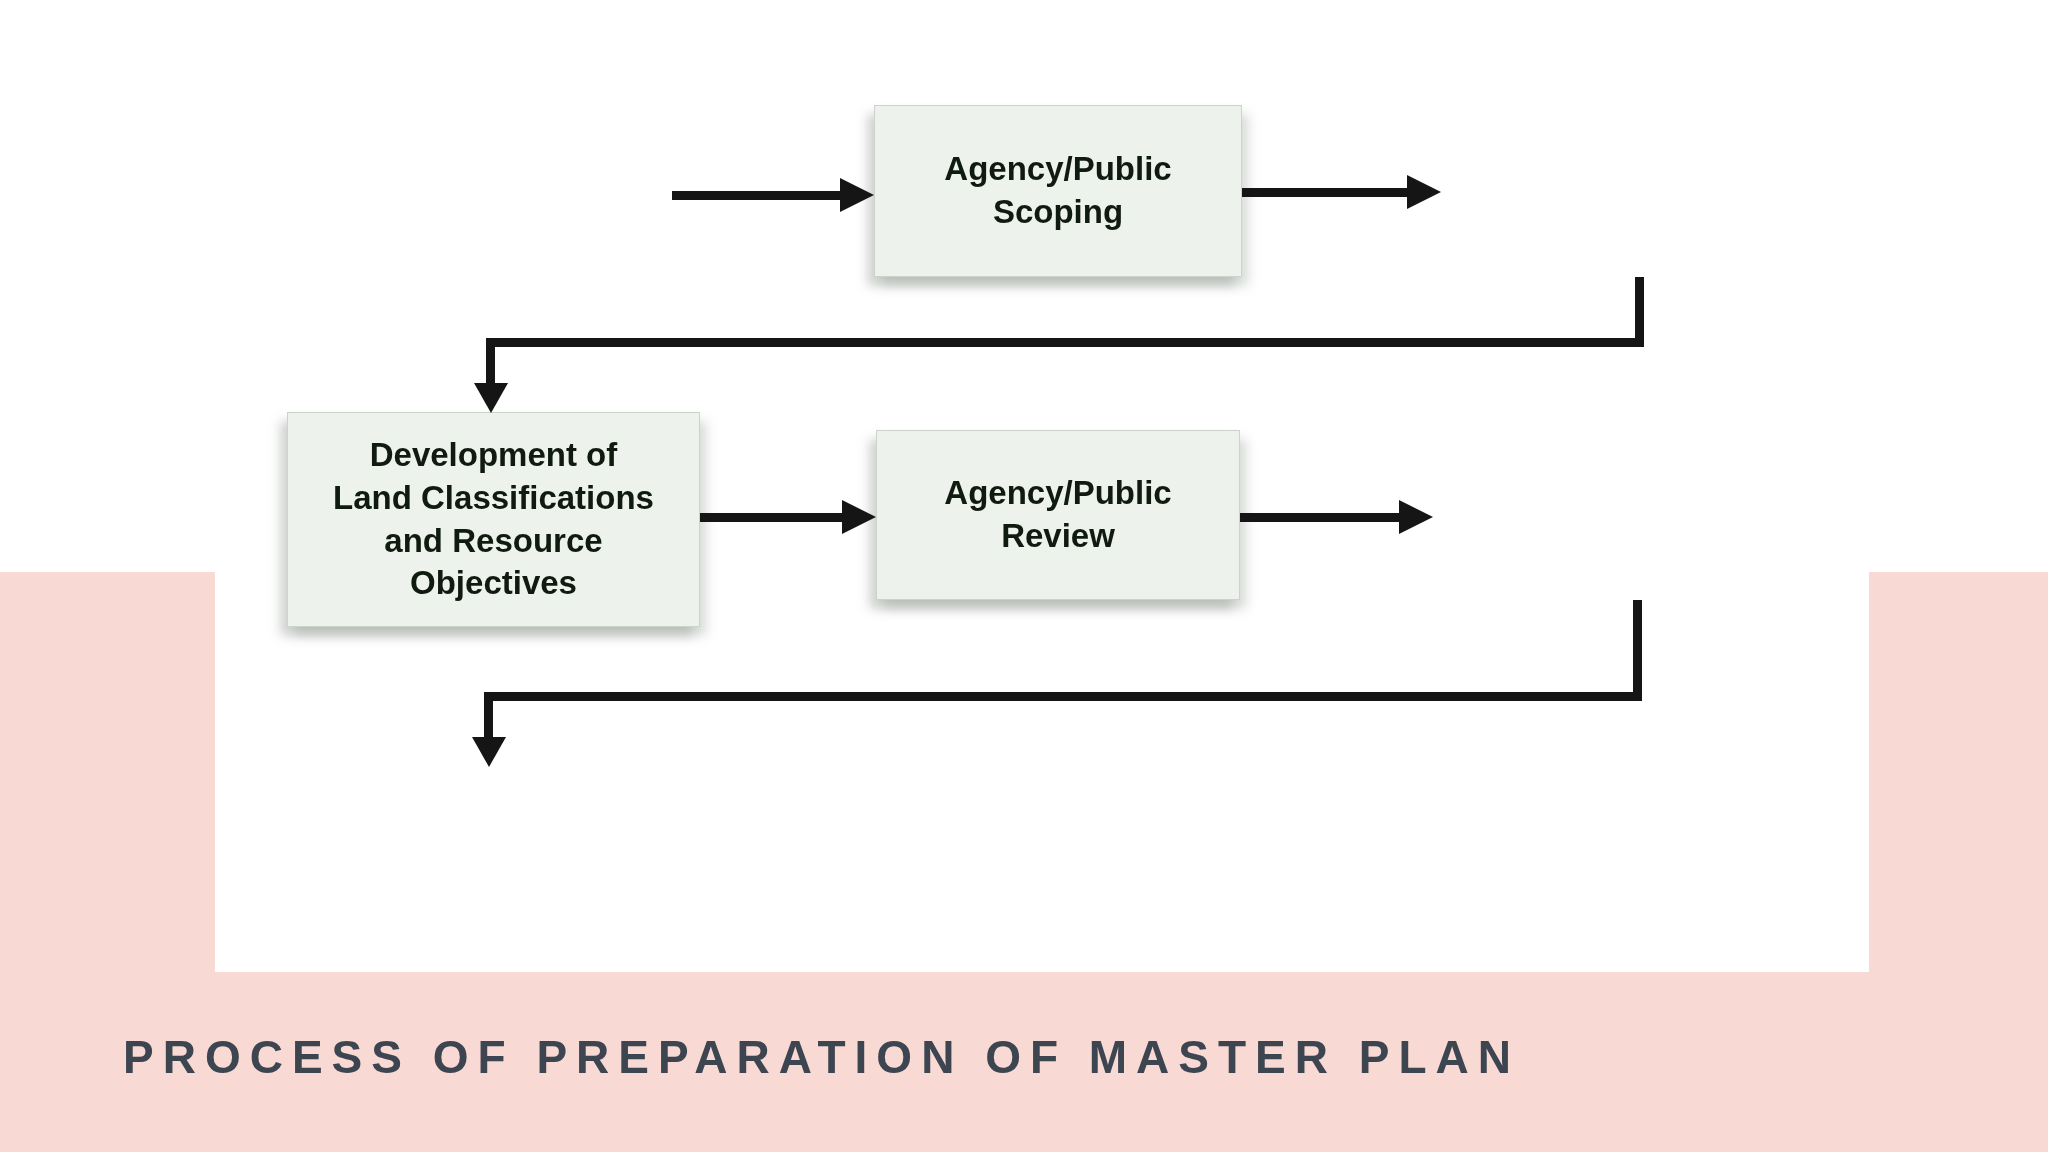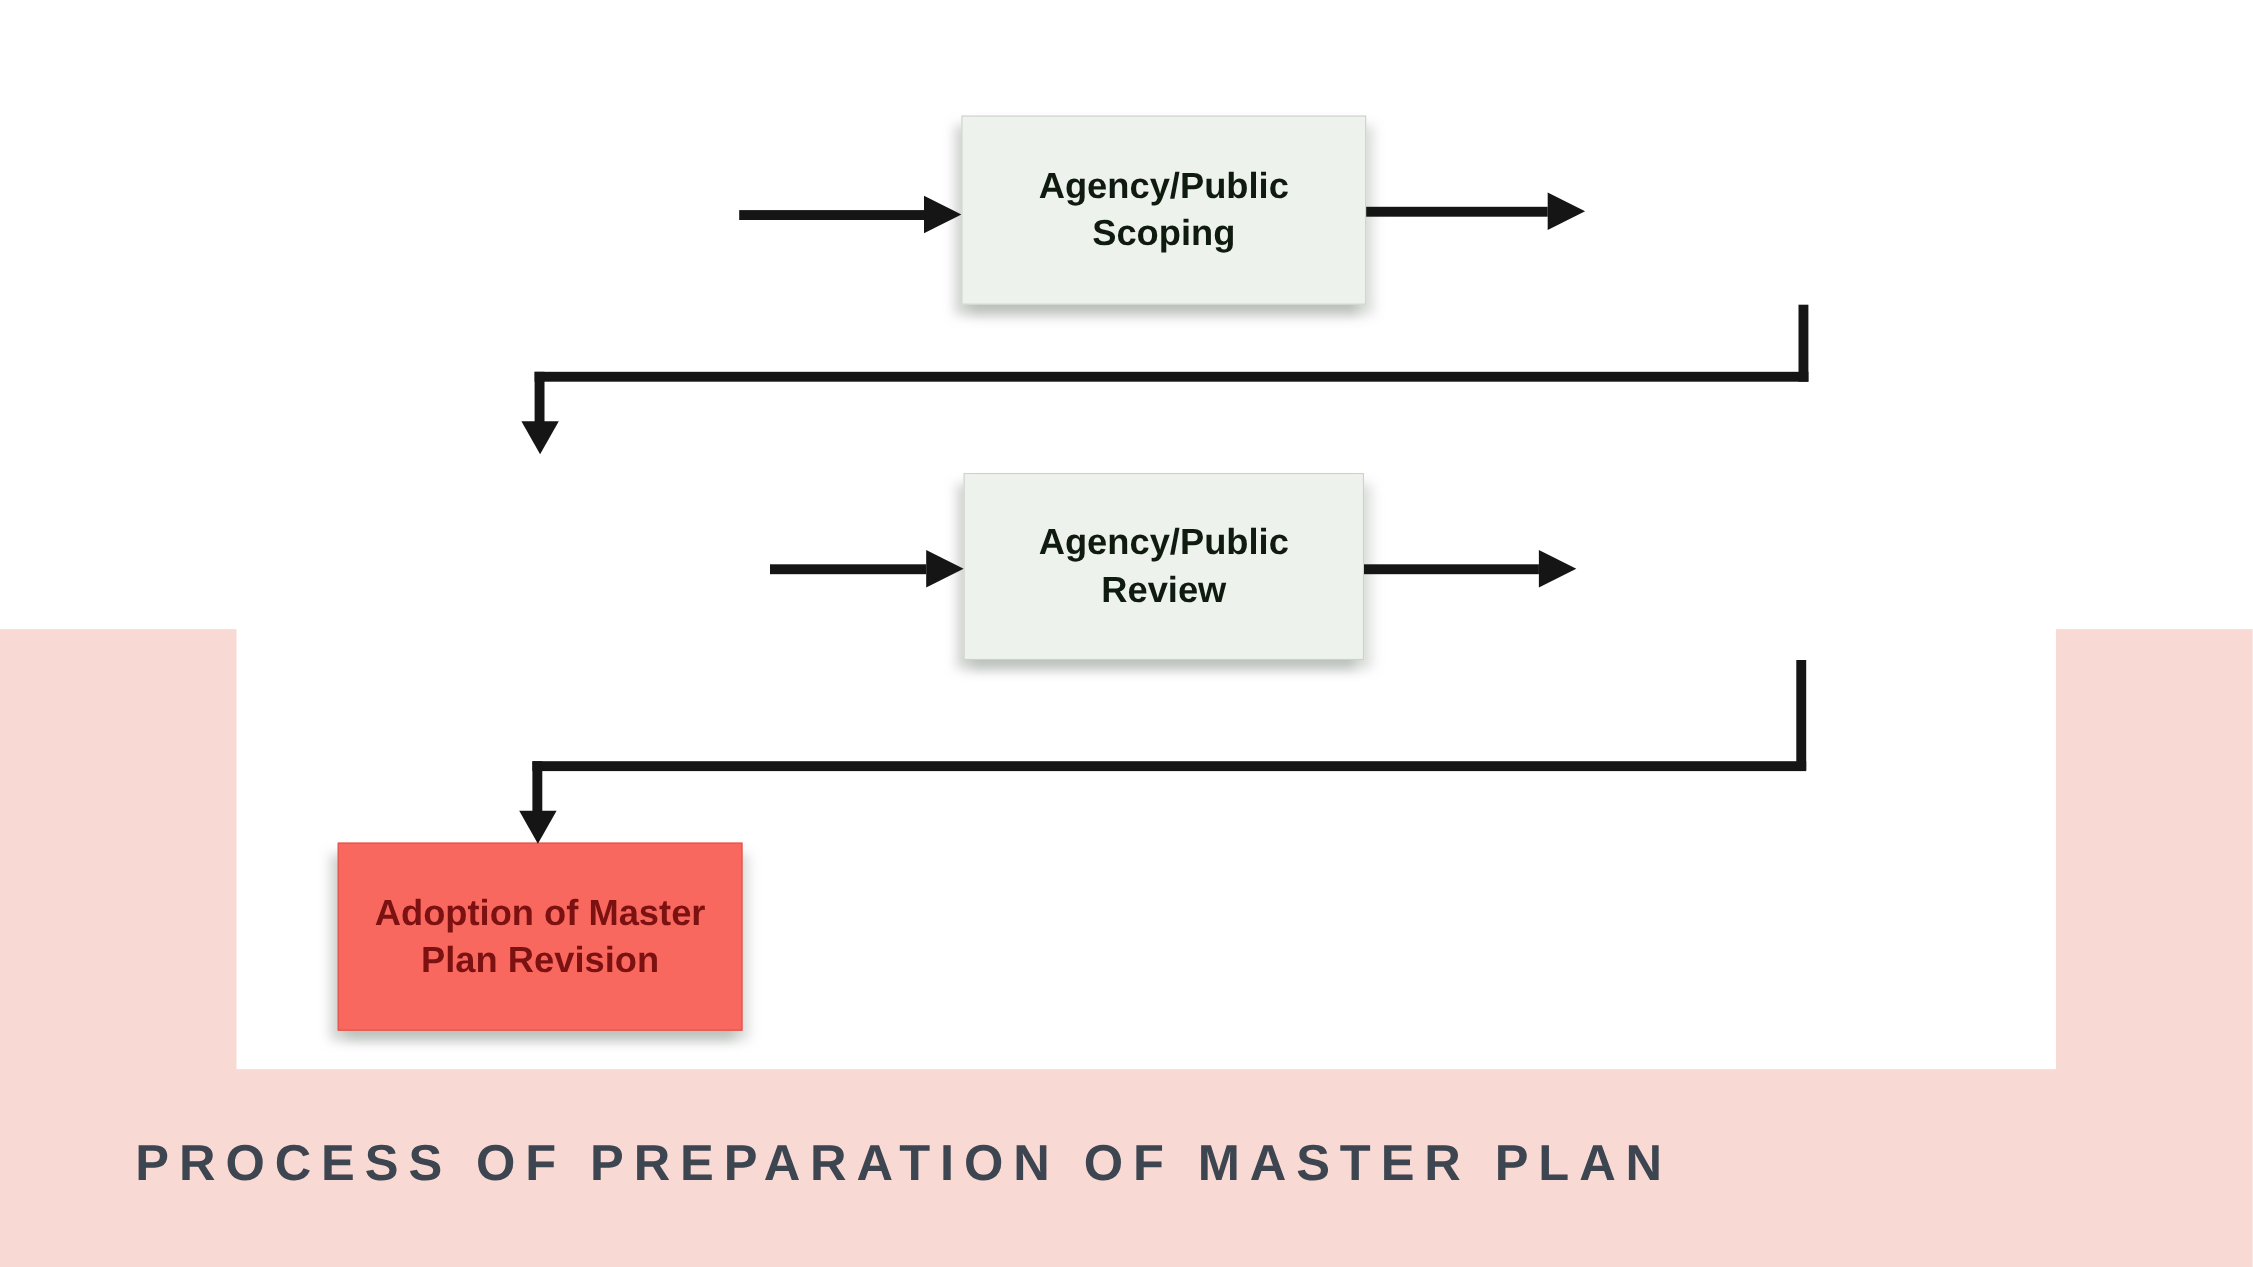--- a/index.html
+++ b/index.html
@@ -87,29 +87,31 @@
 <div class="page">
 
   <div class="pink-band"></div>
   <div class="canvas"></div>
 
   <div class="flow-node" style="left:874px; top:105px; width:368px; height:172px;">
     <span>Agency/Public
 Scoping</span>
   </div>
 
+  <div class="flow-node" style="left:287px; top:412px; width:413px; height:215px;">
+    <span>Development of
+Land Classifications
+and Resource
+Objectives</span>
+  </div>
   <div class="flow-node" style="left:876px; top:430px; width:364px; height:170px;">
     <span>Agency/Public
 Review</span>
   </div>
 
-  <div class="flow-node accent" style="left:307px; top:766px; width:368px; height:171px;">
-    <span>Adoption of Master
-Plan Revision</span>
-  </div>
 
   <div class="hline" style="left:672px; top:191px; width:168px;"></div>
   <div class="arrow-right" style="left:840px; top:178px;"></div>
 
   <div class="hline" style="left:1242px; top:188px; width:165px;"></div>
   <div class="arrow-right" style="left:1407px; top:175px;"></div>
 
   <div class="vline" style="left:1635px; top:277px; height:70px;"></div>
   <div class="hline" style="left:486px; top:338px; width:1158px;"></div>
   <div class="vline" style="left:486px; top:338px; height:46px;"></div>

